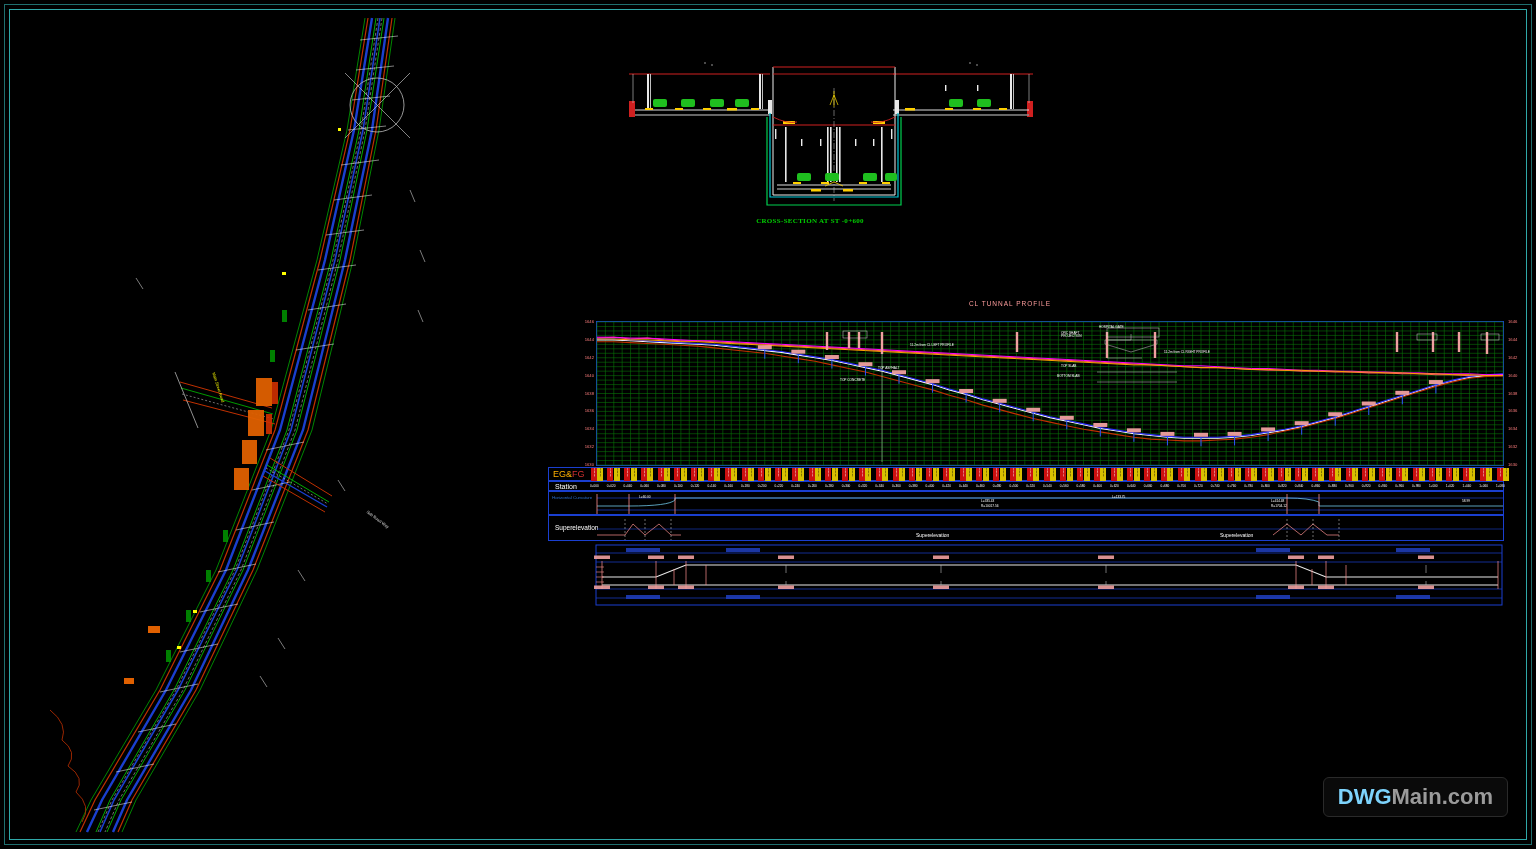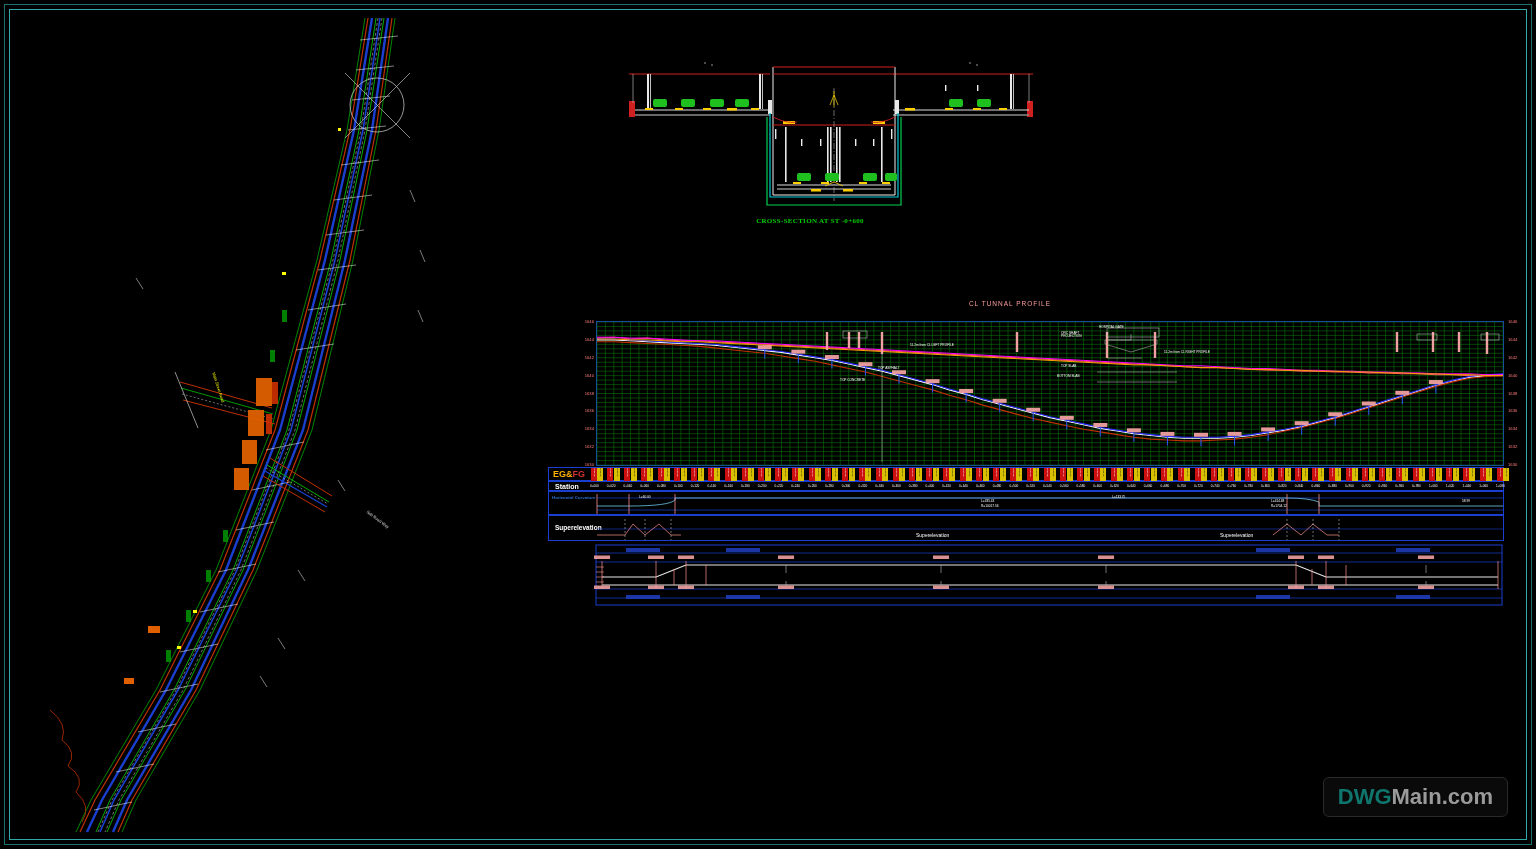--- a/index.html
+++ b/index.html
@@ -16,25 +16,25 @@
   #plan{position:absolute;left:20px;top:10px;width:420px;height:830px;overflow:hidden;}
   
   #xsec{position:absolute;left:615px;top:55px;width:430px;height:180px;}
   .xs-label{color:#00d000;font-size:7px;font-weight:bold;letter-spacing:.3px;font-family:"Liberation Serif",serif;}
   
   #profile{position:absolute;left:548px;top:295px;width:960px;height:320px;}
   .pf-title{color:#ff9d9d;font-size:6.5px;letter-spacing:1px;font-family:"Liberation Sans",sans-serif;}
   .grid-box{position:absolute;border:1px solid #1a3fd0;box-sizing:border-box;background:#000;}
   .elev-lab{color:#ff7e7e;font-size:4.2px;position:absolute;}
   .sta-lab{color:#ffffff;font-size:3.1px;position:absolute;transform-origin:left center;}
-  .rowlab{position:absolute;font-family:"Liberation Sans",sans-serif;font-weight:bold;}
+  .rowlab{position:absolute;font-family:"Liberation Sans",sans-serif;font-weight:normal;}
   .band{position:absolute;border:1px solid #1a3fd0;box-sizing:border-box;}
   .wm{position:absolute;right:28px;bottom:32px;padding:6px 14px;border:1px solid #2a2a2a;border-radius:6px;background:#0a0a0a;}
   .wm span{font-size:22px;font-weight:bold;font-family:"Liberation Sans",sans-serif;}
-  .wm .a{color:#0f766e;}
+  .wm .a{color:#7dd3fc;}
   .wm .b{color:#9a9a9a;}
   svg{display:block;overflow:visible;}
 </style>
 </head>
 <body>
 
 <div id="root">
 
   <div class="frame-outer"></div>
   <div class="frame-inner"></div>

